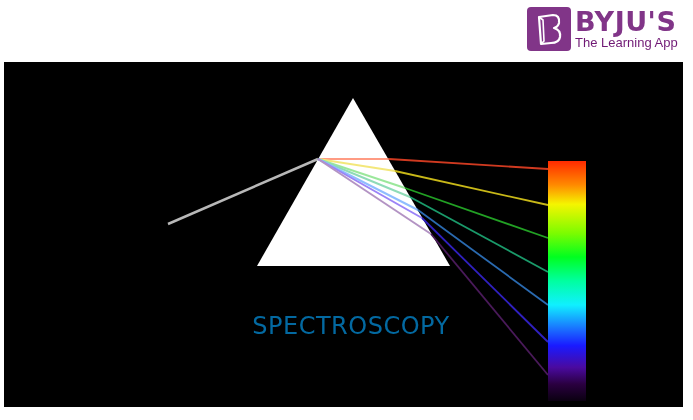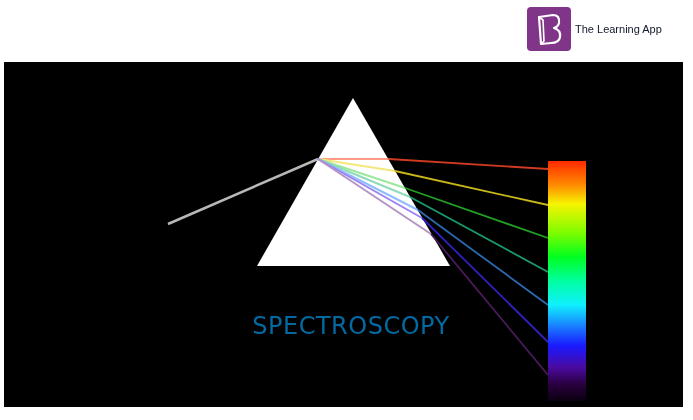--- a/index.html
+++ b/index.html
@@ -2,36 +2,37 @@
 <html><head>
 <meta charset="utf-8">
 <style>
   html, body { margin: 0; padding: 0; background: #ffffff; }
   body { width: 693px; height: 420px; position: relative; overflow: hidden; font-family: "DejaVu Sans", sans-serif; }
   .logo { position: absolute; left: 527px; top: 5px; height: 48px; display: flex; align-items: center; }
   .logo-badge { width: 44px; height: 44px; background: #813588; border-radius: 4px; position: relative; }
   .logo-badge svg { position: absolute; left: 0; top: 0; }
   .logo-text { margin-left: 4px; display: flex; flex-direction: column; }
   .logo-name { font-family: "DejaVu Sans", sans-serif; font-weight: bold; font-size: 27px; color: #813588; line-height: 28px; letter-spacing: 0.5px; }
-  .logo-tag { font-family: "Liberation Sans", sans-serif; font-size: 11px; color: #0f172a; line-height: 14px; }
+  .logo-tag { font-family: "Liberation Sans", sans-serif; font-size: 13px; color: #701a75; line-height: 14px; }
   .panel { position: absolute; left: 4px; top: 62px; width: 679px; height: 345px; background: #000000; }
   .scene { position: absolute; left: 0; top: 0; }
   .title { position: absolute; left: 238px; top: 312px; width: 226px; text-align: center; color: #0369a1; font-family: "DejaVu Sans", sans-serif; font-size: 24px; letter-spacing: 0.5px; }
 </style>
 </head>
 <body>
 
 <div class="logo">
   <div class="logo-badge">
     <svg width="44" height="44" viewBox="0 0 44 44">
       <path d="M12 10 L26 8 Q33 8 32 16 Q31 20 27 21 Q34 23 33 30 Q32 36 24 36 L14 37 Z" fill="none" stroke="#ffffff" stroke-width="2.2" stroke-linejoin="round"></path>
       <path d="M12 10 L16 13 L17 34 L14 37" fill="none" stroke="#ffffff" stroke-width="1.6"></path>
     </svg>
   </div>
   <div class="logo-text">
+    <span class="logo-name">BYJU'S</span>
     <span class="logo-tag">The Learning App</span>
   </div>
 </div>
 
 <div class="panel"></div>
 
 <svg class="scene" width="693" height="420">
   <defs>
     <linearGradient id="spec" x1="0" y1="0" x2="0" y2="1">
       <stop offset="0%" stop-color="#ff2a00"></stop>

